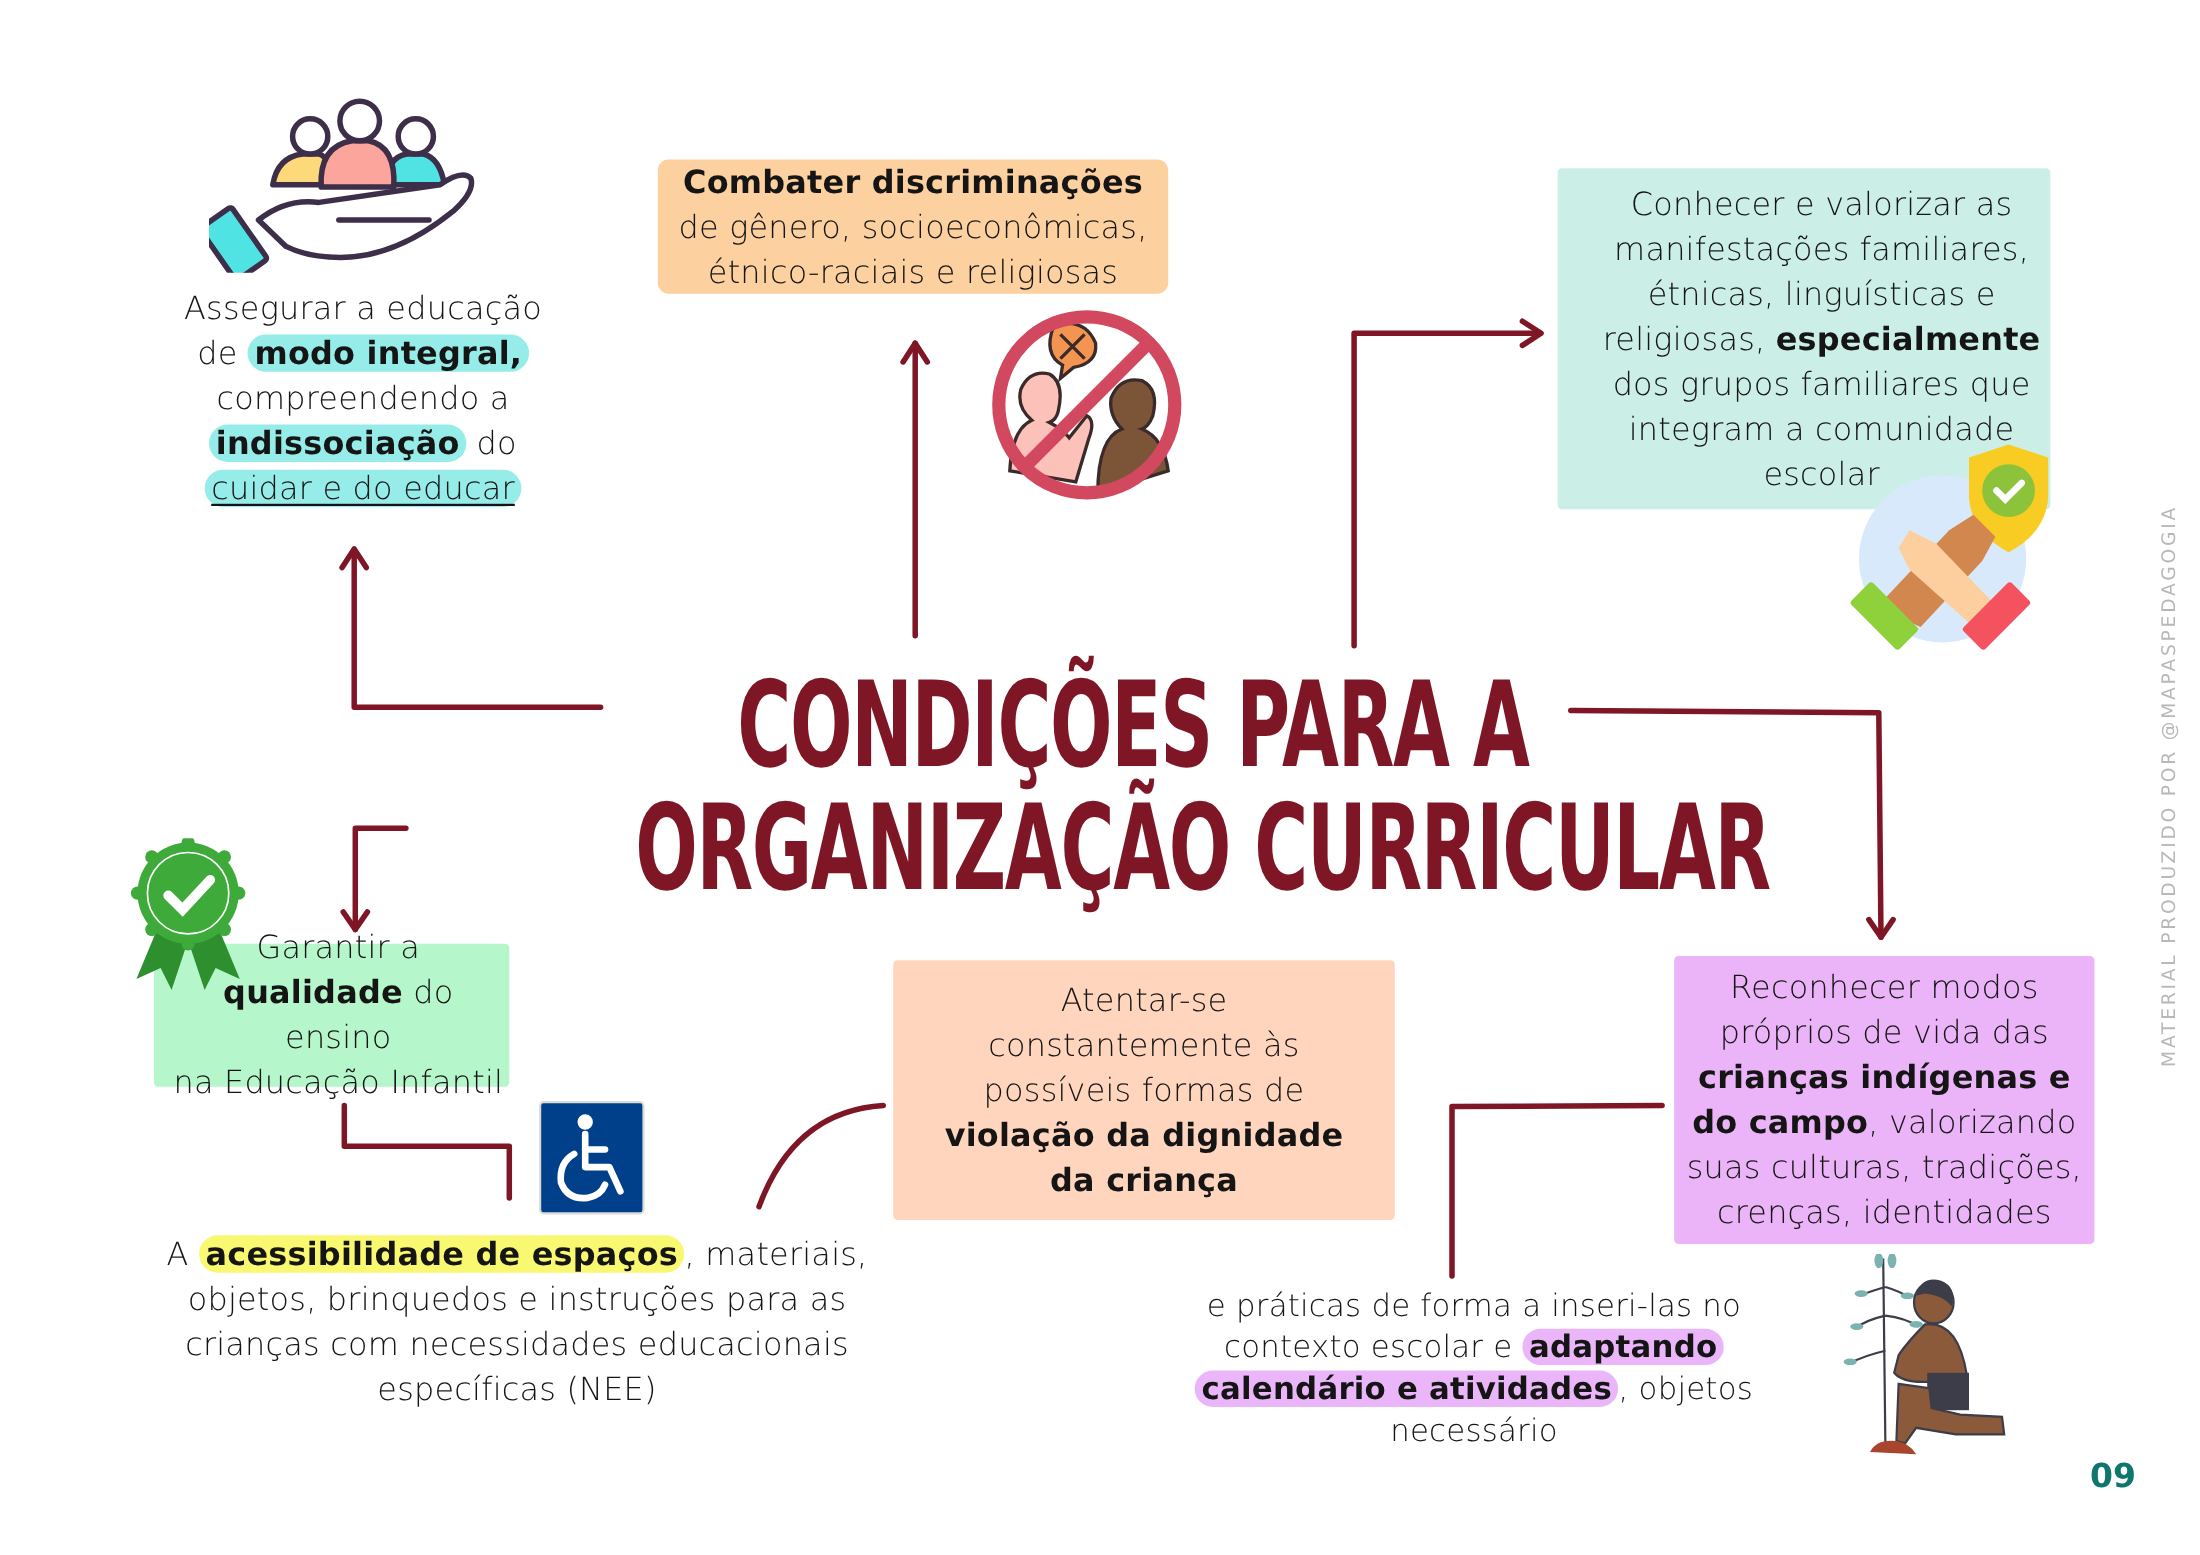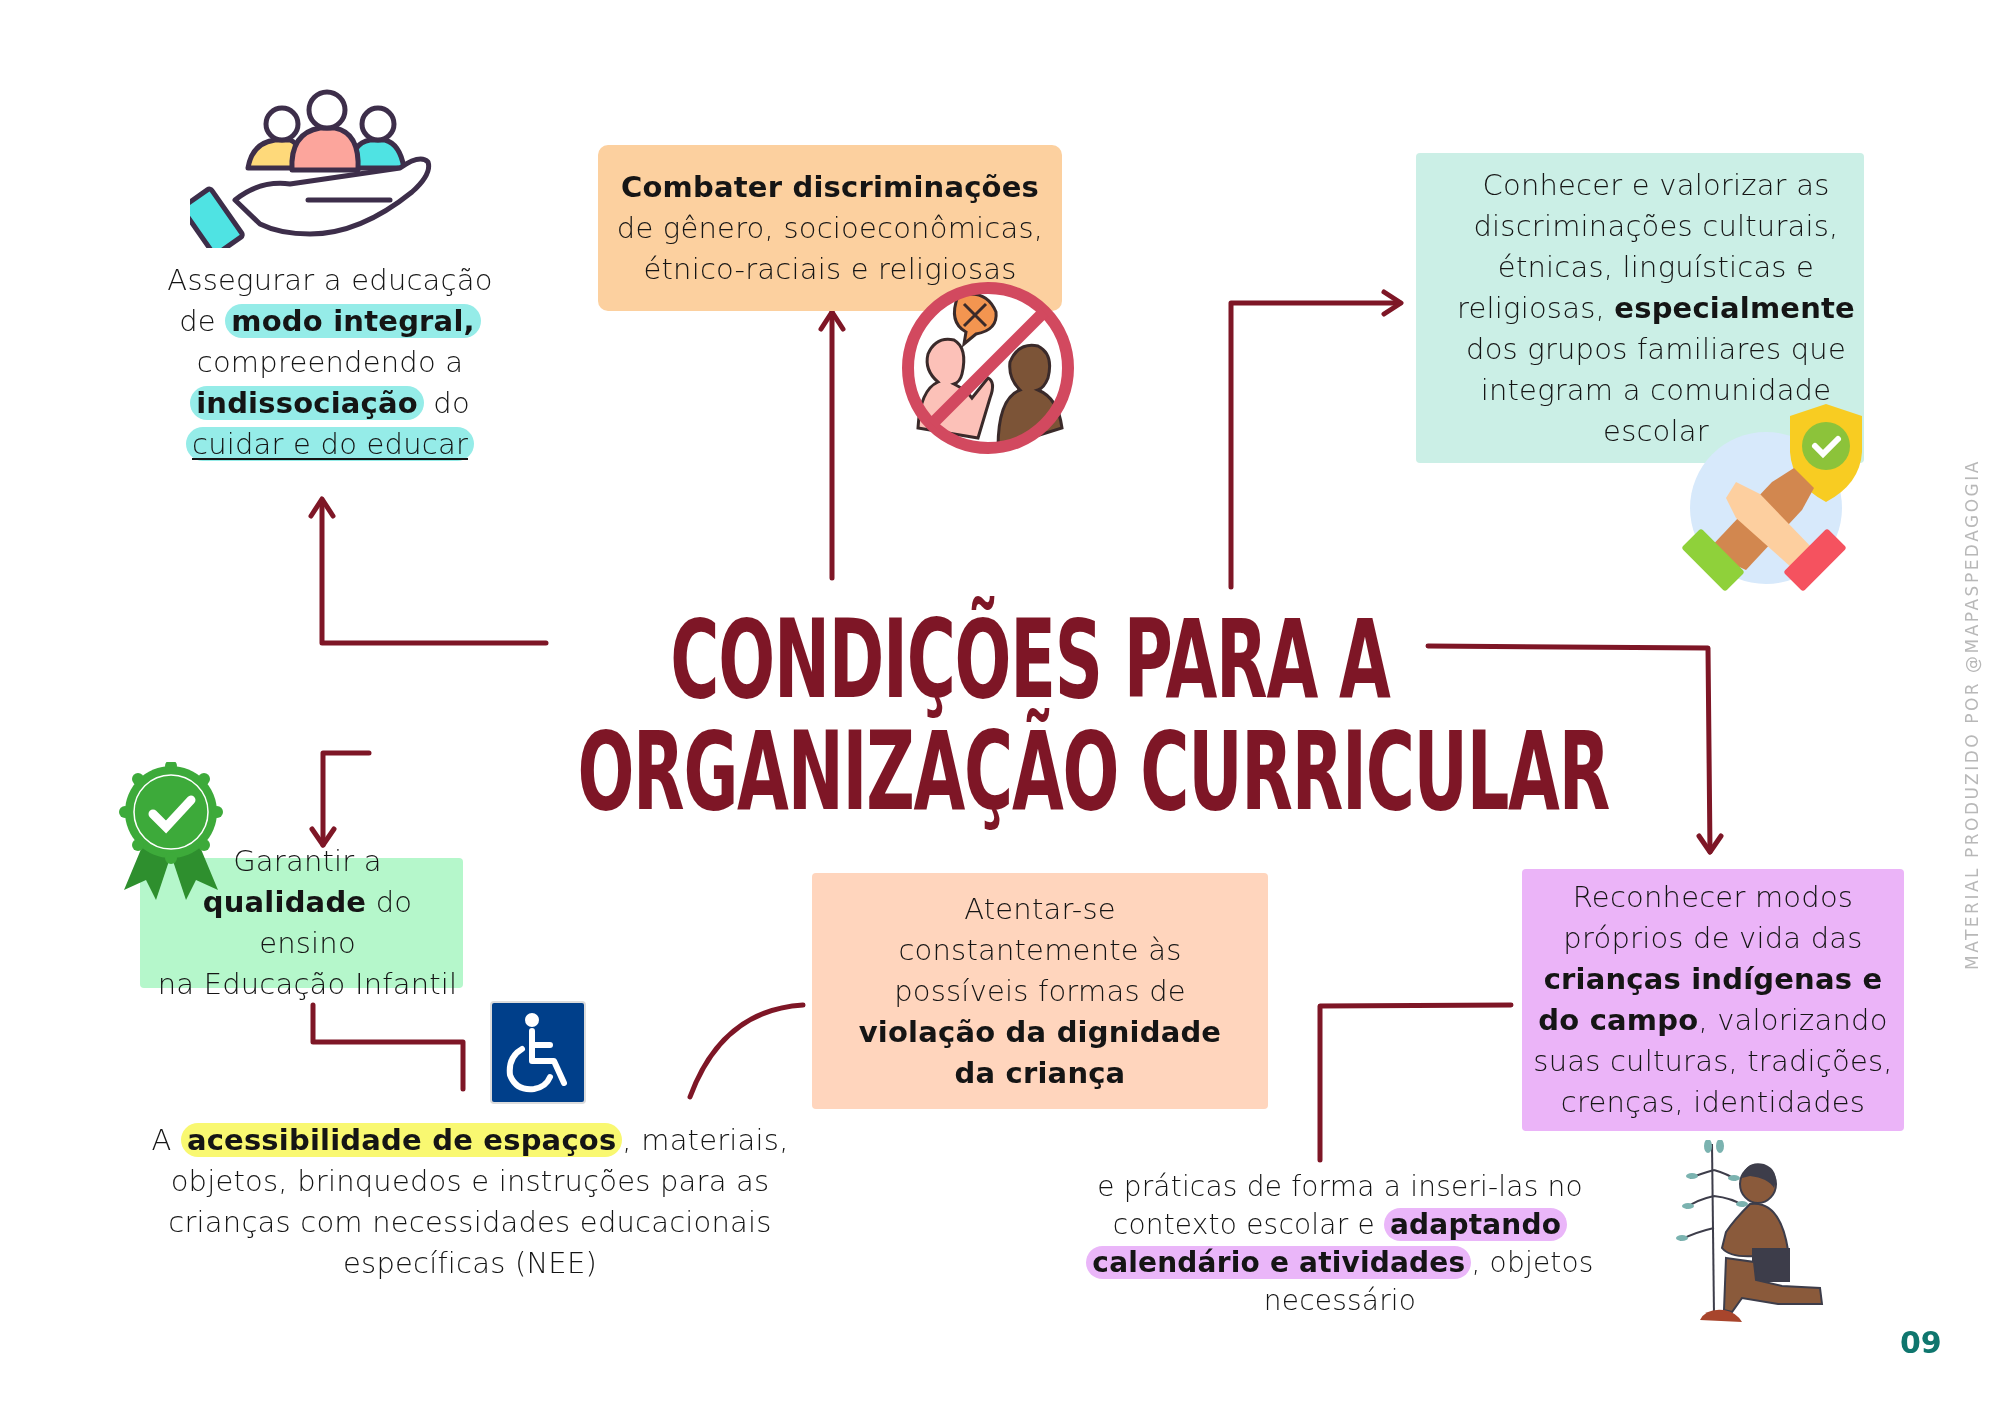--- a/index.html
+++ b/index.html
@@ -87,21 +87,21 @@
   </svg>
 </div>
 <div class="abs txt" style="left:130px; top:260px; width:400px;">
   <div>Assegurar a educação</div>
   <div><span>de </span><b class="hl hl-cyan">modo integral,</b></div>
   <div>compreendendo a</div>
   <div><b class="hl hl-cyan">indissociação</b><span> do</span></div>
   <div><span class="hl hl-cyan ul">cuidar e do educar</span></div>
 </div>
 
-<div class="abs box txt" style="left:598px; top:145px; width:464px; height:166px; background:#fcd09f;">
+<div class="abs box txt" style="left:598px; top:145px; width:464px; height:122px; background:#fcd09f;">
   <div>
     <div><b>Combater discriminações</b></div>
     <div>de gênero, socioeconômicas,</div>
     <div>étnico-raciais e religiosas</div>
   </div>
 </div>
 <div class="abs" style="left:898px; top:278px; width:180px; height:180px;">
   <svg width="180" height="180" viewBox="0 0 180 180">
     <circle cx="90" cy="90" r="80" fill="#fff"></circle>
     <g stroke="#3a2a2a" stroke-width="3">
@@ -111,21 +111,21 @@
       <path d="M100 170 Q100 120 122 112 Q110 100 112 84 Q120 64 140 68 Q156 76 150 100 Q146 110 140 112 Q160 120 164 150 Z" fill="#7c5437"></path>
     </g>
     <circle cx="90" cy="90" r="80" fill="none" stroke="#d2495f" stroke-width="12"></circle>
     <line x1="146" y1="34" x2="34" y2="146" stroke="#d2495f" stroke-width="12"></line>
   </svg>
 </div>
 
 <div class="abs box txt" style="left:1416px; top:153px; width:448px; height:310px; background:#cbefe6; border-radius:4px;padding-left:32px;">
   <div>
     <div>Conhecer e valorizar as</div>
-    <div>discriminações culturais,</div>
+    <div>manifestações familiares,</div>
     <div>étnicas, linguísticas e</div>
     <div><span>religiosas, </span><b>especialmente</b></div>
     <div>dos grupos familiares que</div>
     <div>integram a comunidade</div>
     <div>escolar</div>
   </div>
 </div>
 <div class="abs" style="left:1676px; top:398px; width:200px; height:200px;">
   <svg width="200" height="200" viewBox="0 0 200 200">
     <circle cx="90" cy="110" r="76" fill="#d7e9fb"></circle>

